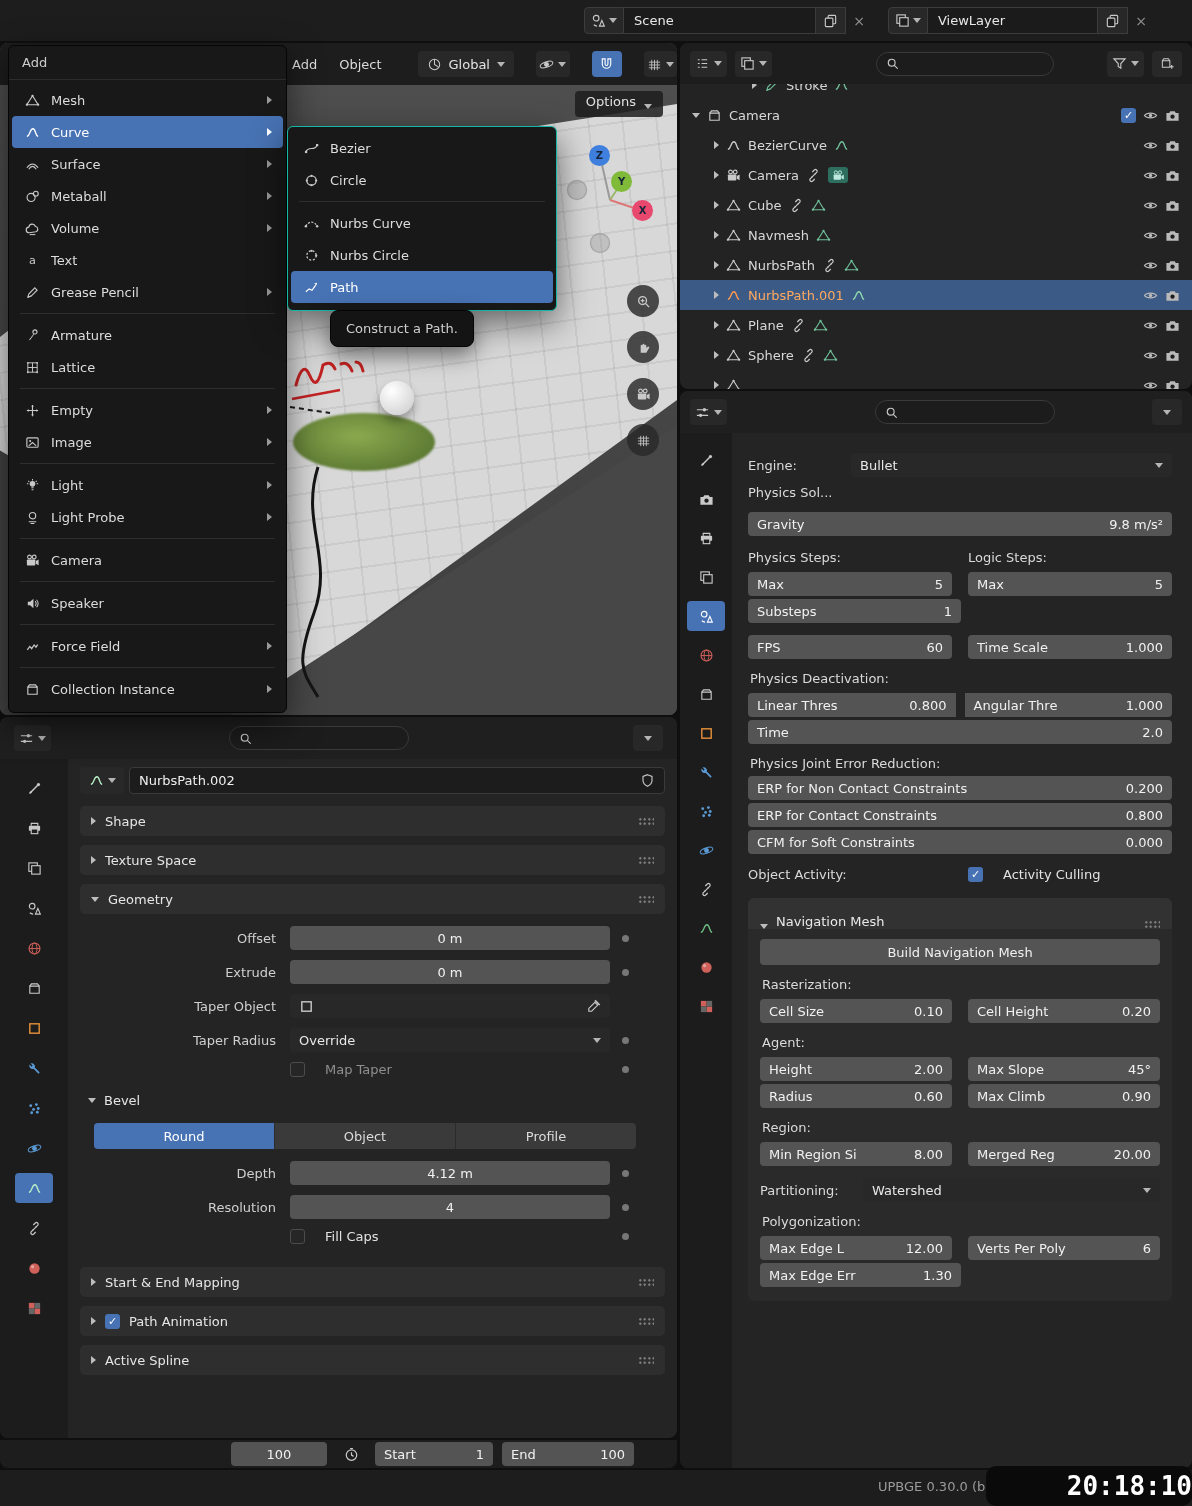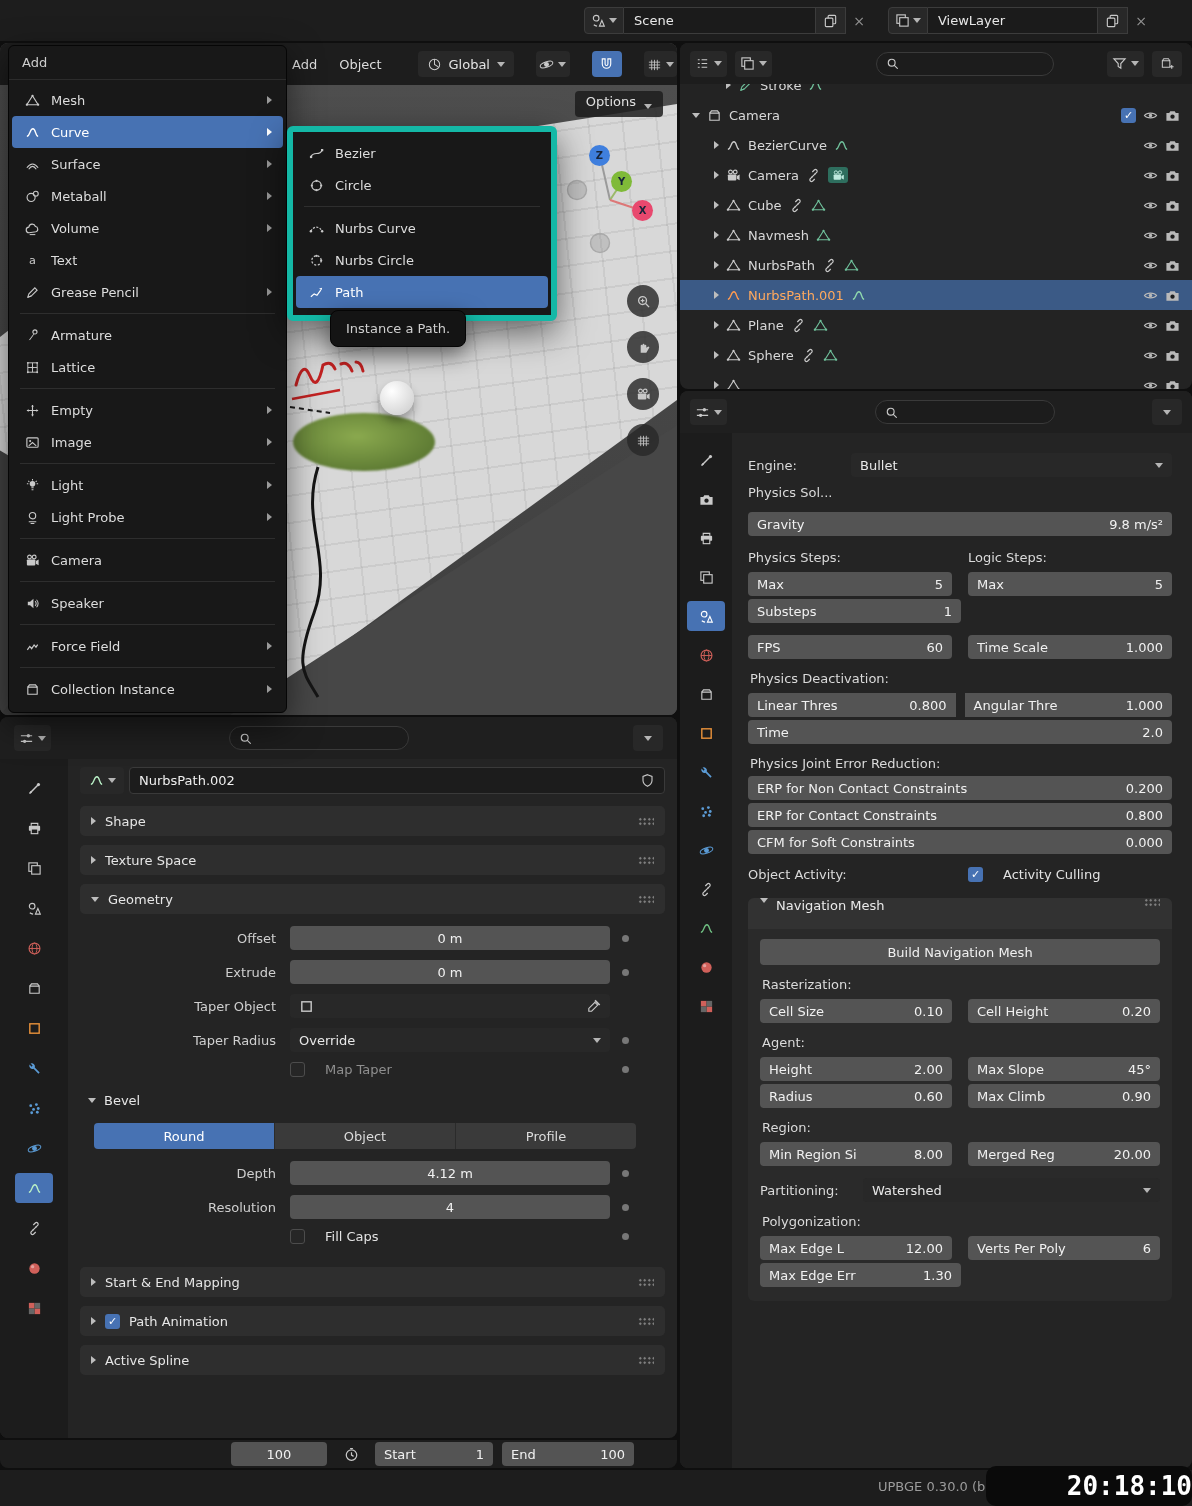--- a/index.html
+++ b/index.html
@@ -64,21 +64,21 @@
 .lab100{width:103px;flex:none;color:#dadada}
 .cbrow{display:flex;align-items:center;gap:20px;color:#e3e3e3}
 
 #props-right{left:680px;top:391px;width:512px;height:1077px;background:#242424;border-radius:8px}
 .prh{height:42px;background:#1f1f1f;display:flex;align-items:center;gap:8px;padding:0 10px}
 .navstrip{position:absolute;left:0;top:42px;bottom:0;width:52px;background:#1c1c1c;display:flex;flex-direction:column;align-items:center;padding-top:12px;gap:9px}
 .tab{width:38px;height:30px;border-radius:4px;display:flex;align-items:center;justify-content:center}
 .tab.active{background:#4772b3}
 .pr-content{position:absolute;left:52px;top:42px;right:0;bottom:0;padding:12px 20px 0 16px;overflow:hidden}
 .panel{margin-top:16px;background:#2a2a2a;border-radius:6px;padding:0 12px 14px 12px}
-.panel-h{height:31px;display:flex;align-items:flex-start;gap:8px;color:#eaeaea;margin:0 -12px;background:#323232;border-radius:6px 6px 0 0;padding:0 12px}
+.panel-h{height:31px;display:flex;align-items:flex-end;gap:8px;color:#eaeaea;margin:0 -12px;background:#323232;border-radius:6px 6px 0 0;padding:0 12px}
 .bigbtn{display:block;width:100%;height:26px;margin-top:10px;background:#545454;border:none;border-radius:4px;color:#f0f0f0;font-family:inherit;font-size:13px}
 
 #props-left{left:0;top:717px;width:677px;height:721px;background:#242424;border-radius:8px}
 .plh{height:42px;background:#1f1f1f;display:flex;align-items:center;gap:8px;padding:0 14px}
 .navstrip-l{position:absolute;left:0;top:42px;bottom:0;width:68px;background:#1c1c1c;display:flex;flex-direction:column;align-items:center;padding-top:14px;gap:10px}
 .pl-content{position:absolute;left:68px;top:42px;right:0;bottom:0;padding:8px 12px;overflow:hidden}
 .crumb{display:flex;align-items:center;gap:5px;margin-bottom:12px}
 .crumb .dd2{height:27px;width:44px;background:#282828;border-radius:4px;display:flex;align-items:center;justify-content:center;gap:4px}
 .nameF{flex:1;height:27px;background:#1c1c1c;border:1px solid #3a3a3a;border-radius:4px;display:flex;align-items:center;gap:8px;padding:0 9px;color:#efefef}
 .lpanel{height:30px;background:#2e2e2e;border-radius:5px;display:flex;align-items:center;gap:9px;padding:0 11px;color:#e6e6e6;margin-top:9px}
@@ -92,21 +92,21 @@
 .seg>div.active{background:#4772b3;color:#fff}
 .subh{display:flex;align-items:center;gap:8px;color:#e6e6e6;margin:4px 0 2px 6px;height:26px}
 
 #add-menu{position:absolute;left:8px;top:45px;width:279px;background:#181818;border:1px solid #060606;border-radius:6px;box-shadow:0 12px 34px rgba(0,0,0,.55);padding-bottom:7px;z-index:40}
 .mtitle{height:34px;display:flex;align-items:center;padding:0 13px;color:#cdcdcd;border-bottom:1px solid #2c2c2c;margin-bottom:4px}
 .mi{height:32px;display:flex;align-items:center;gap:11px;padding:0 11px 0 13px;color:#ddd;margin:0 3px;border-radius:4px}
 .mi.active{background:#4772b3;color:#fff}
 .mi.active .ic{color:#fff}
 .mar{width:0;height:0;border-top:4px solid transparent;border-bottom:4px solid transparent;border-left:5px solid #9a9a9a;flex:none}
 .msep{height:1px;background:#2e2e2e;margin:5px 11px}
-#curve-submenu{position:absolute;left:287px;top:126px;width:270px;background:#181818;border:6px solid #14b8a6;border-radius:6px;box-shadow:0 12px 34px rgba(0,0,0,.55);padding:5px 0 7px;z-index:41}
+#curve-submenu{position:absolute;left:287px;top:126px;width:270px;background:#181818;border:1px solid #14b8a6;border-radius:6px;box-shadow:0 12px 34px rgba(0,0,0,.55);padding:5px 0 7px;z-index:41}
 #tooltip{position:absolute;left:330px;top:310px;background:#141414;border:1px solid #050505;border-radius:8px;padding:10px 15px;color:#cfcfcf;box-shadow:0 8px 22px rgba(0,0,0,.5);z-index:45}
 
 #timeline{left:0;top:1440px;width:677px;height:28px;background:#1d1d1d;display:flex;align-items:center;gap:9px;padding-left:231px;border-radius:0 0 8px 8px}
 #statusbar{left:0;top:1470px;width:1192px;height:36px;background:#1d1d1d}
 .verstext{position:absolute;left: 878px;top:9px;color:#9b9b9b}
 #clock{position:absolute;right:0;top:1466px;width:206px;height:40px;background:#0a0a0a;border-radius:10px;display:flex;align-items:center;justify-content:flex-end;color:#fff;font-family:"DejaVu Sans Mono",monospace;font-weight:bold;font-size:26px;z-index:50}
 
 #gizmo{position:absolute;left:545px;top:55px;width:120px;height:200px}
 .axisball{position:absolute;width:21px;height:21px;border-radius:50%;display:flex;align-items:center;justify-content:center;font-size:10px;font-weight:bold;color:#17243a}
 </style>
@@ -486,21 +486,21 @@
         </svg>
         <span class="chv"></span>
       </div>
     <div class="hbtn">
         <svg class="ic">
           <use href="#i-newcoll"></use>
         </svg>
       </div>
   </div>
   <div class="orows">
-    <div class="orow" style="margin-top:-14px;padding-left:46px">
+    <div class="orow" style="margin-top:-14px;padding-left:72px">
       <span class="tri"></span>
       <svg class="ic" style="color:#6fbf9a">
           <use href="#i-pencil"></use>
         </svg>
       <span class="olab">Stroke</span>
       <svg class="ic" style="color:#6fbf9a">
           <use href="#i-curve"></use>
         </svg>
       <span class="sp"></span>
     </div>
@@ -1355,13 +1355,13 @@
       <span>Nurbs Circle</span>
     </div>
   <div class="mi active">
       <svg class="ic">
         <use href="#i-path"></use>
       </svg>
       <span>Path</span>
     </div>
 </div>
 
-<div id="tooltip"><span>Instance a Path.</span></div>
+<div id="tooltip"><span>Construct a Path.</span></div>
 
 </body></html>

